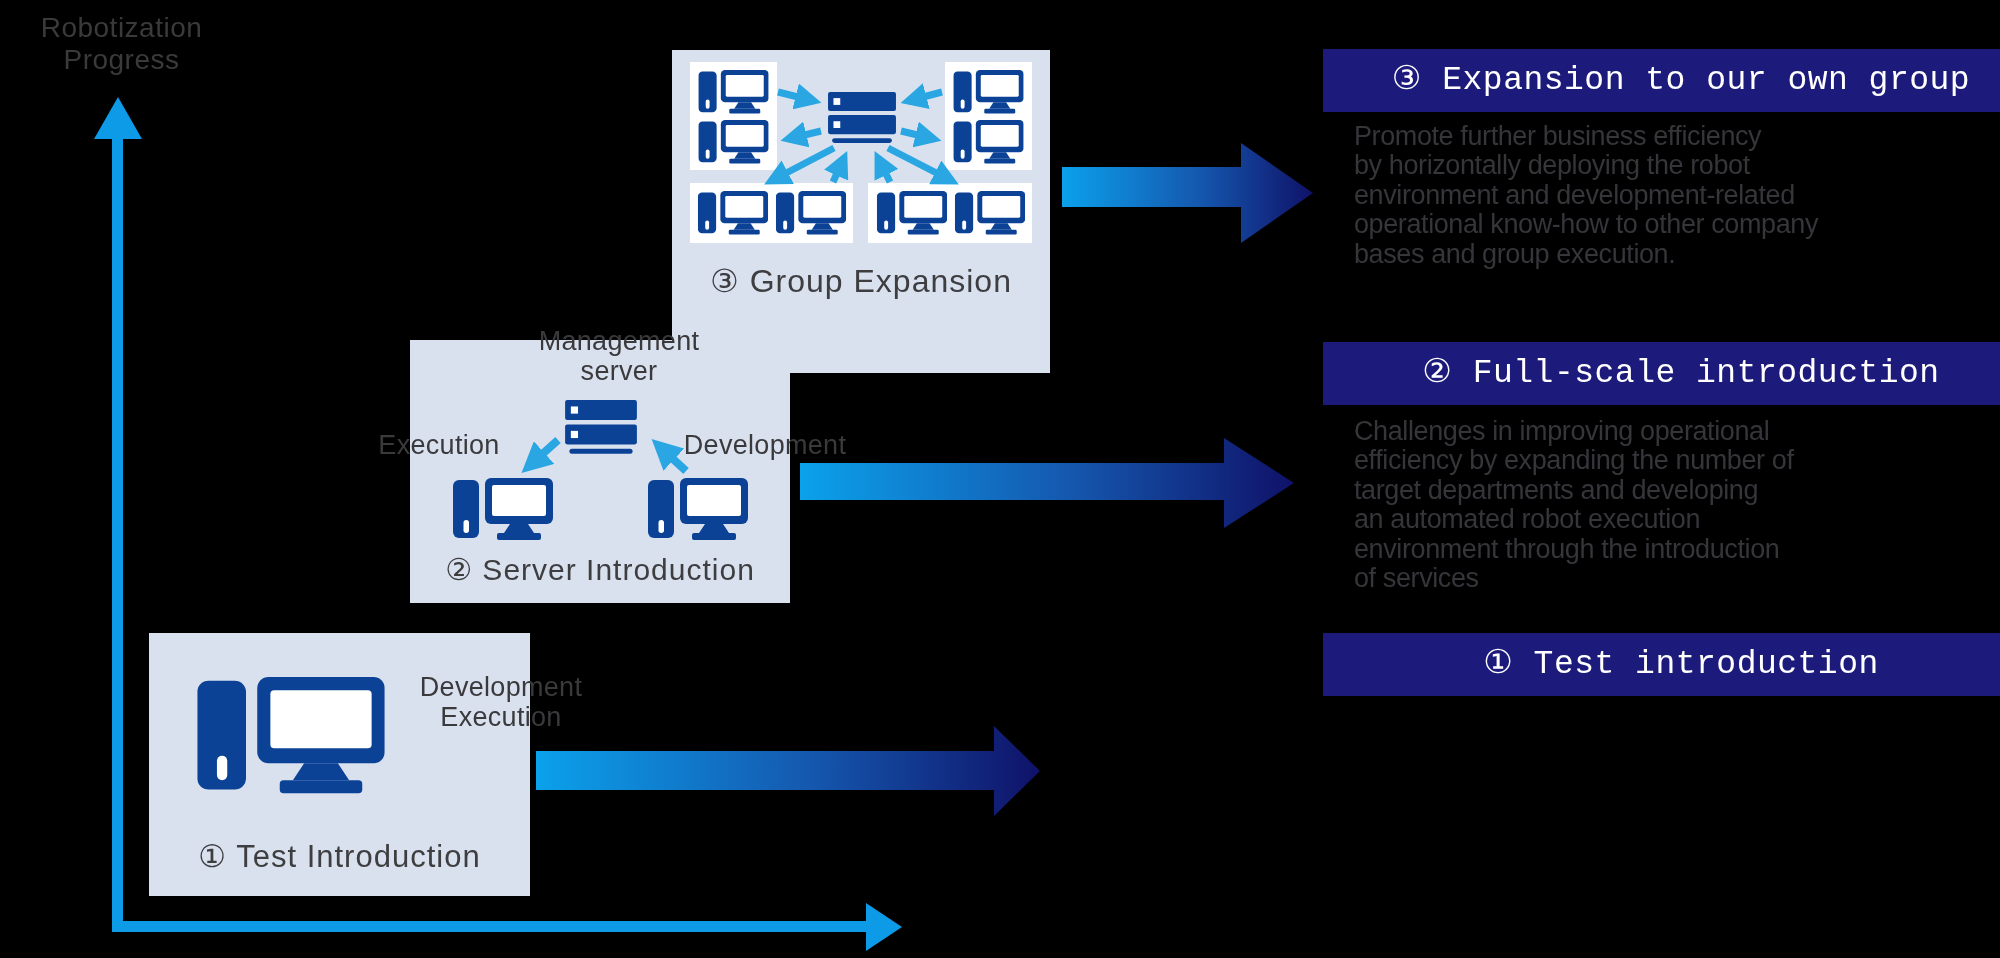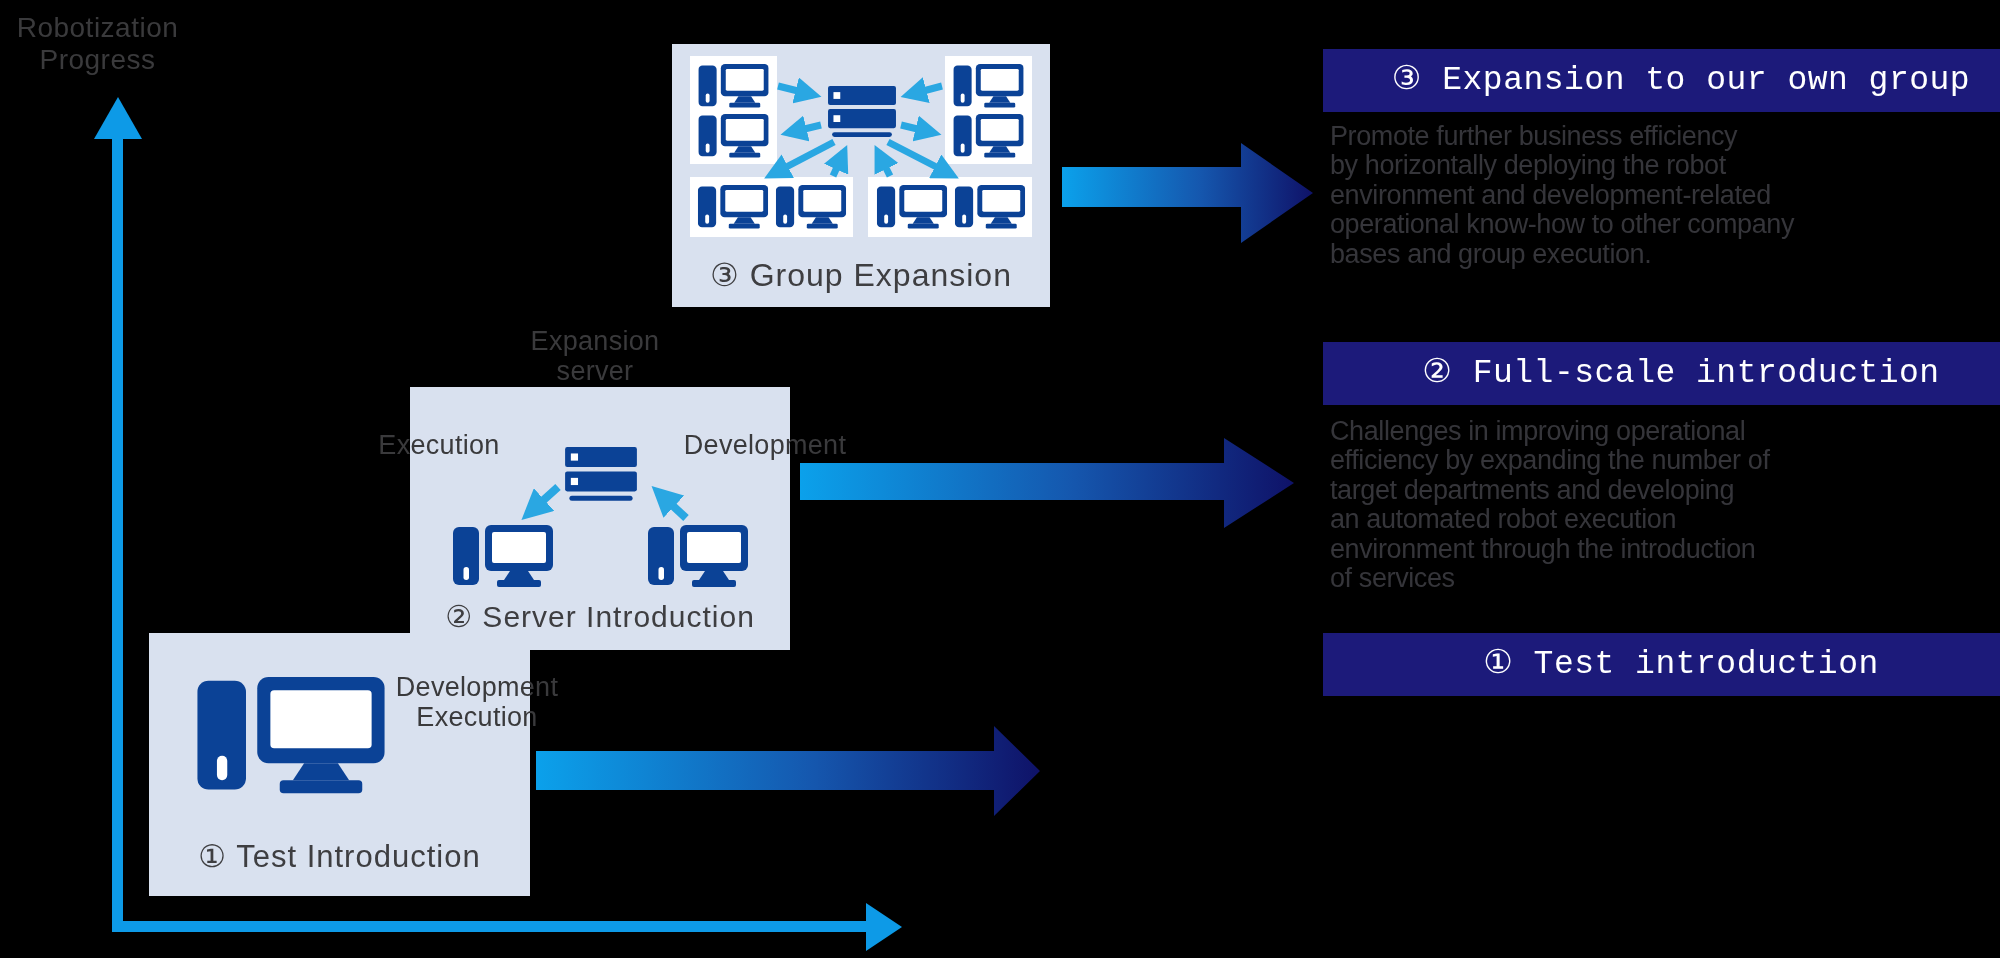--- a/index.html
+++ b/index.html
@@ -14,21 +14,21 @@
     --body-text:#35353a;
     --grad-start:#0ba1eb;
     --grad-end:#0f1268;
   }
   html,body{margin:0;padding:0;background:var(--bg);}
   .canvas{
     position:relative;width:2000px;height:958px;background:var(--bg);
     font-family:"Liberation Sans","DejaVu Sans",sans-serif;overflow:hidden;
   }
   .abs{position:absolute;}
-  .preline{white-space:pre-line;}
+  .preline{white-space:pre-line;margin-left:24px;}
 
   
   .axis-label{left:0;top:12px;width:195px;text-align:center;font-size:28px;line-height:1.15;
     color:var(--label-text);letter-spacing:.5px;}
   .axis-vline{left:112px;top:136px;width:11px;height:796px;background:var(--axis-blue);}
   .axis-vhead{left:94px;top:97px;width:0;height:0;border-left:24px solid transparent;
     border-right:24px solid transparent;border-bottom:42px solid var(--axis-blue);}
   .axis-hline{left:112px;top:921px;width:756px;height:11px;background:var(--axis-blue);}
   .axis-hhead{left:866px;top:903px;width:0;height:0;border-top:24px solid transparent;
     border-bottom:24px solid transparent;border-left:36px solid var(--axis-blue);}
@@ -86,42 +86,42 @@
 
   <div class="abs stage" style="left:149px;top:633px;width:381px;height:263px;">
     <svg class="icon" style="left:48px;top:44px" width="188" height="120" viewBox="0 0 100 64">
       <use href="#ico-computer"></use>
     </svg>
     <div class="abs stage-caption" style="top:205px;">① Test Introduction</div>
   </div>
   <div class="abs float-label preline" style="left:392px;top:672px;width:170px;">Development
 Execution</div>
 
-  <div class="abs stage" style="left:410px;top:340px;width:380px;height:263px;margin-top:47px;">
+  <div class="abs stage" style="left:410px;top:340px;width:380px;height:263px;">
     <svg class="icon" style="left:155px;top:60px" width="72" height="56" viewBox="0 0 100 78">
       <use href="#ico-server"></use>
     </svg>
     <svg class="abs" style="left:0;top:0" width="380" height="263" viewBox="0 0 380 263">
       <line x1="148" y1="100" x2="118" y2="127" stroke="#2aa7e2" stroke-width="8" marker-end="url(#ah)"></line>
       <line x1="276" y1="131" x2="248" y2="105" stroke="#2aa7e2" stroke-width="8" marker-end="url(#ah)"></line>
     </svg>
     <svg class="icon" style="left:43px;top:138px" width="100" height="64" viewBox="0 0 100 64">
       <use href="#ico-computer"></use>
     </svg>
     <svg class="icon" style="left:238px;top:138px" width="100" height="64" viewBox="0 0 100 64">
       <use href="#ico-computer"></use>
     </svg>
     <div class="abs stage-caption" style="top:212px;font-size:30px;">② Server Introduction</div>
   </div>
-  <div class="abs float-label preline" style="left:475px;top:326px;width:240px;">Expansion
+  <div class="abs float-label preline" style="left:475px;top:326px;width:240px;">Management
 server</div>
   <div class="abs float-label" style="left:360px;top:430px;width:158px;">Execution</div>
   <div class="abs float-label" style="left:670px;top:430px;width:190px;">Development</div>
 
-  <div class="abs stage" style="left:672px;top:44px;width:378px;height:263px;">
+  <div class="abs stage" style="left:672px;top:50px;width:378px;height:323px;">
     <div class="whitebox" style="left:18px;top:12px;width:87px;height:108px;">
       <svg class="icon" style="left:7px;top:8px" width="73" height="45" viewBox="0 0 100 64">
           <use href="#ico-computer"></use>
         </svg>
       <svg class="icon" style="left:7px;top:58px" width="73" height="45" viewBox="0 0 100 64">
           <use href="#ico-computer"></use>
         </svg>
     </div>
     <div class="whitebox" style="left:273px;top:12px;width:87px;height:108px;">
       <svg class="icon" style="left:7px;top:8px" width="73" height="45" viewBox="0 0 100 64">

